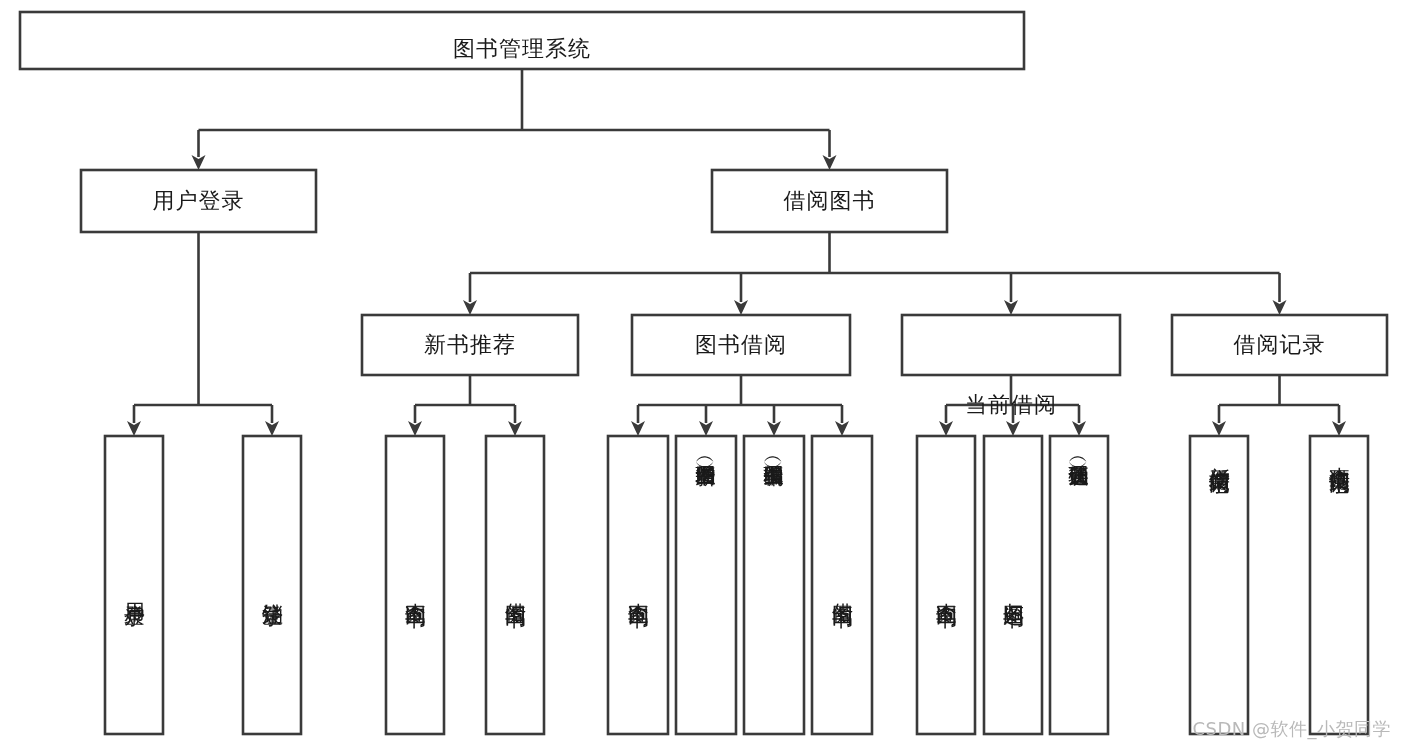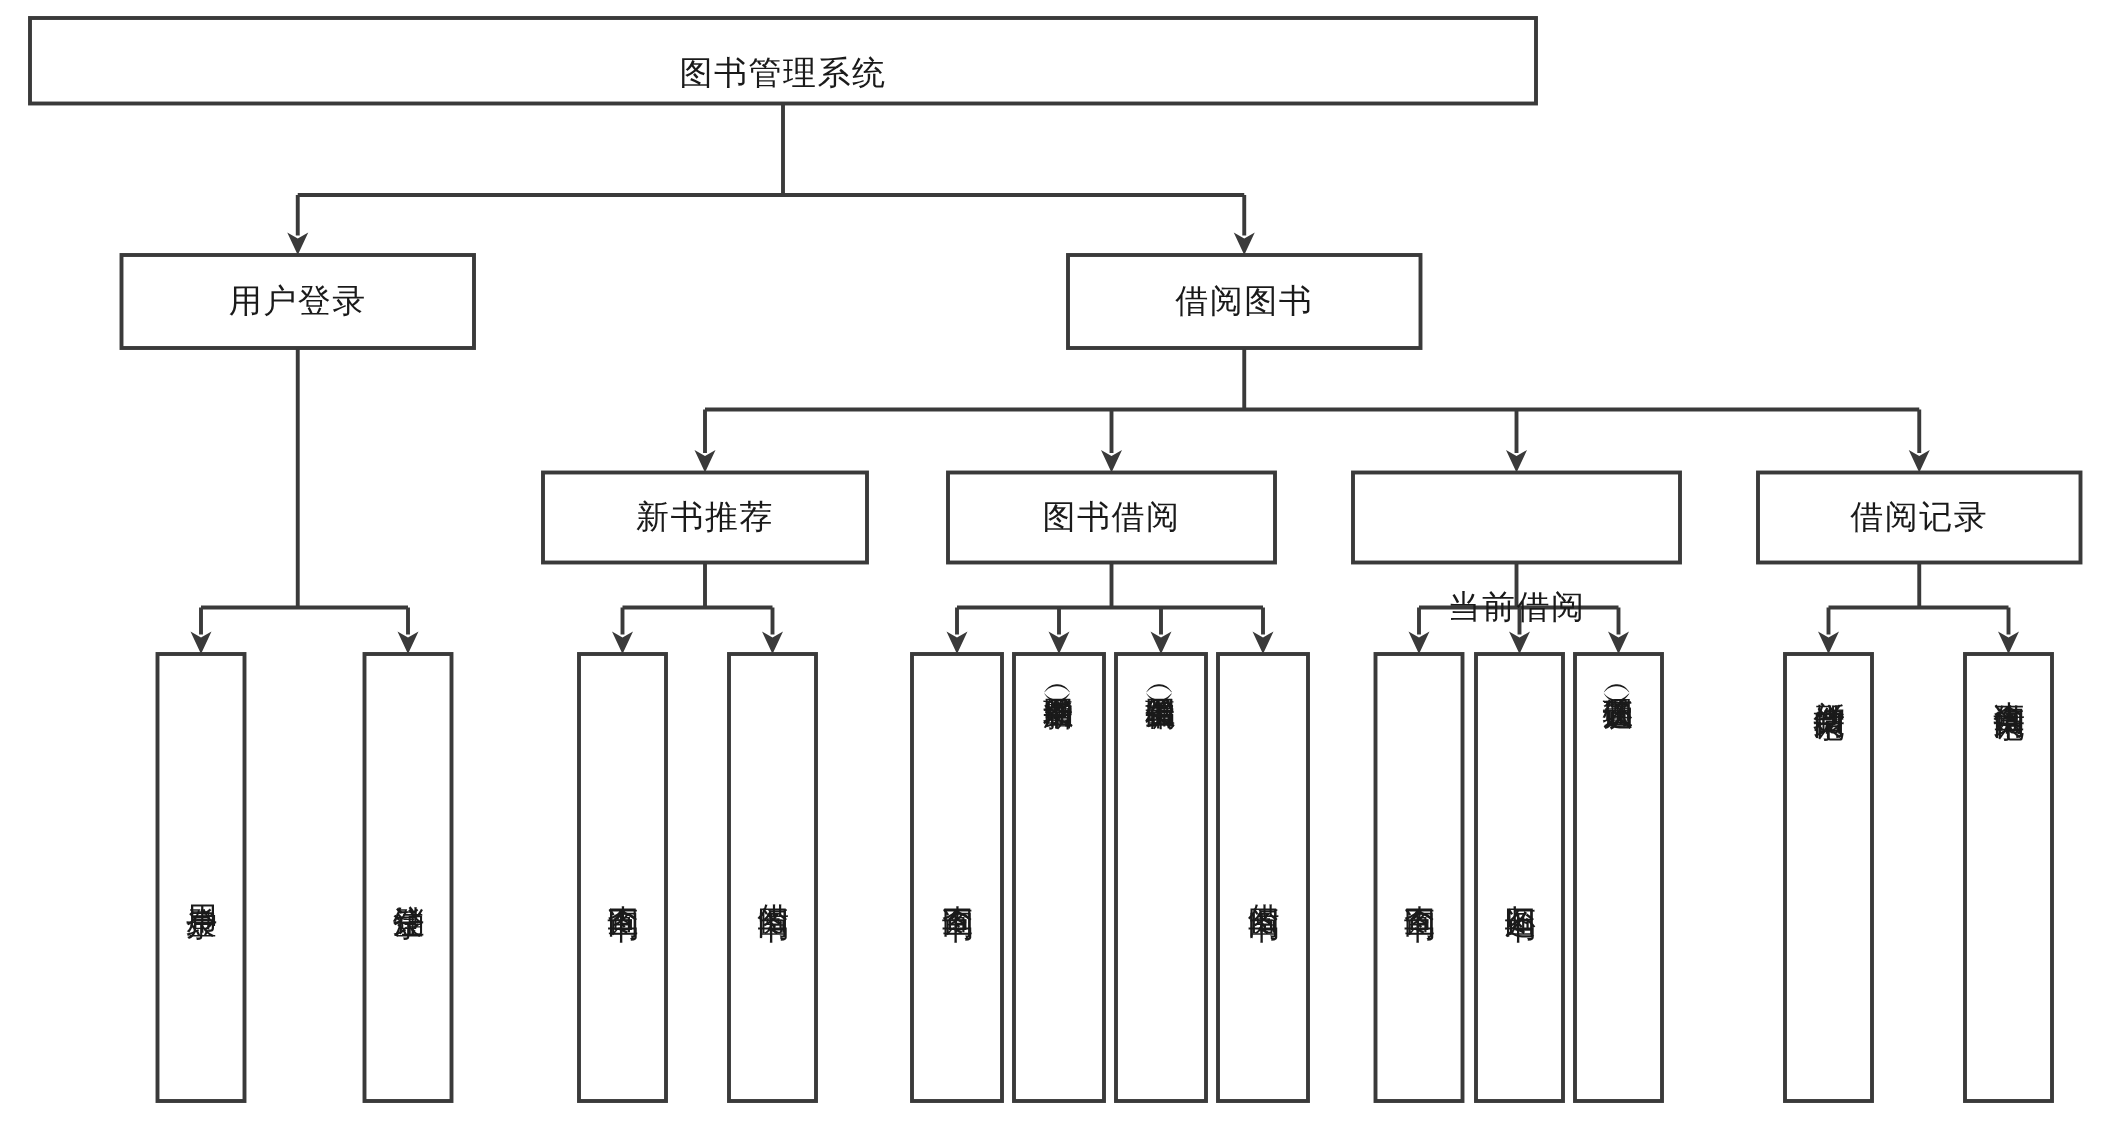--- a/index.html
+++ b/index.html
@@ -231,13 +231,14 @@
         <span class="vlabel-text" style="font-size: 20px; letter-spacing: 0px;">确认归还（管理员）</span>
       </div>
       <div class="vlabel-wrap" style="left: 1190px; top: 450px; width: 58px; height: 278px;">
         <span class="vlabel-text">新增借阅记录</span>
       </div>
       <div class="vlabel-wrap" style="left: 1310px; top: 450px; width: 58px; height: 278px;">
         <span class="vlabel-text">查询借阅记录</span>
       </div>
     </div>
 
+  <div id="watermark">CSDN @软件_小贺同学</div>
 </div>
 
 </body></html>

